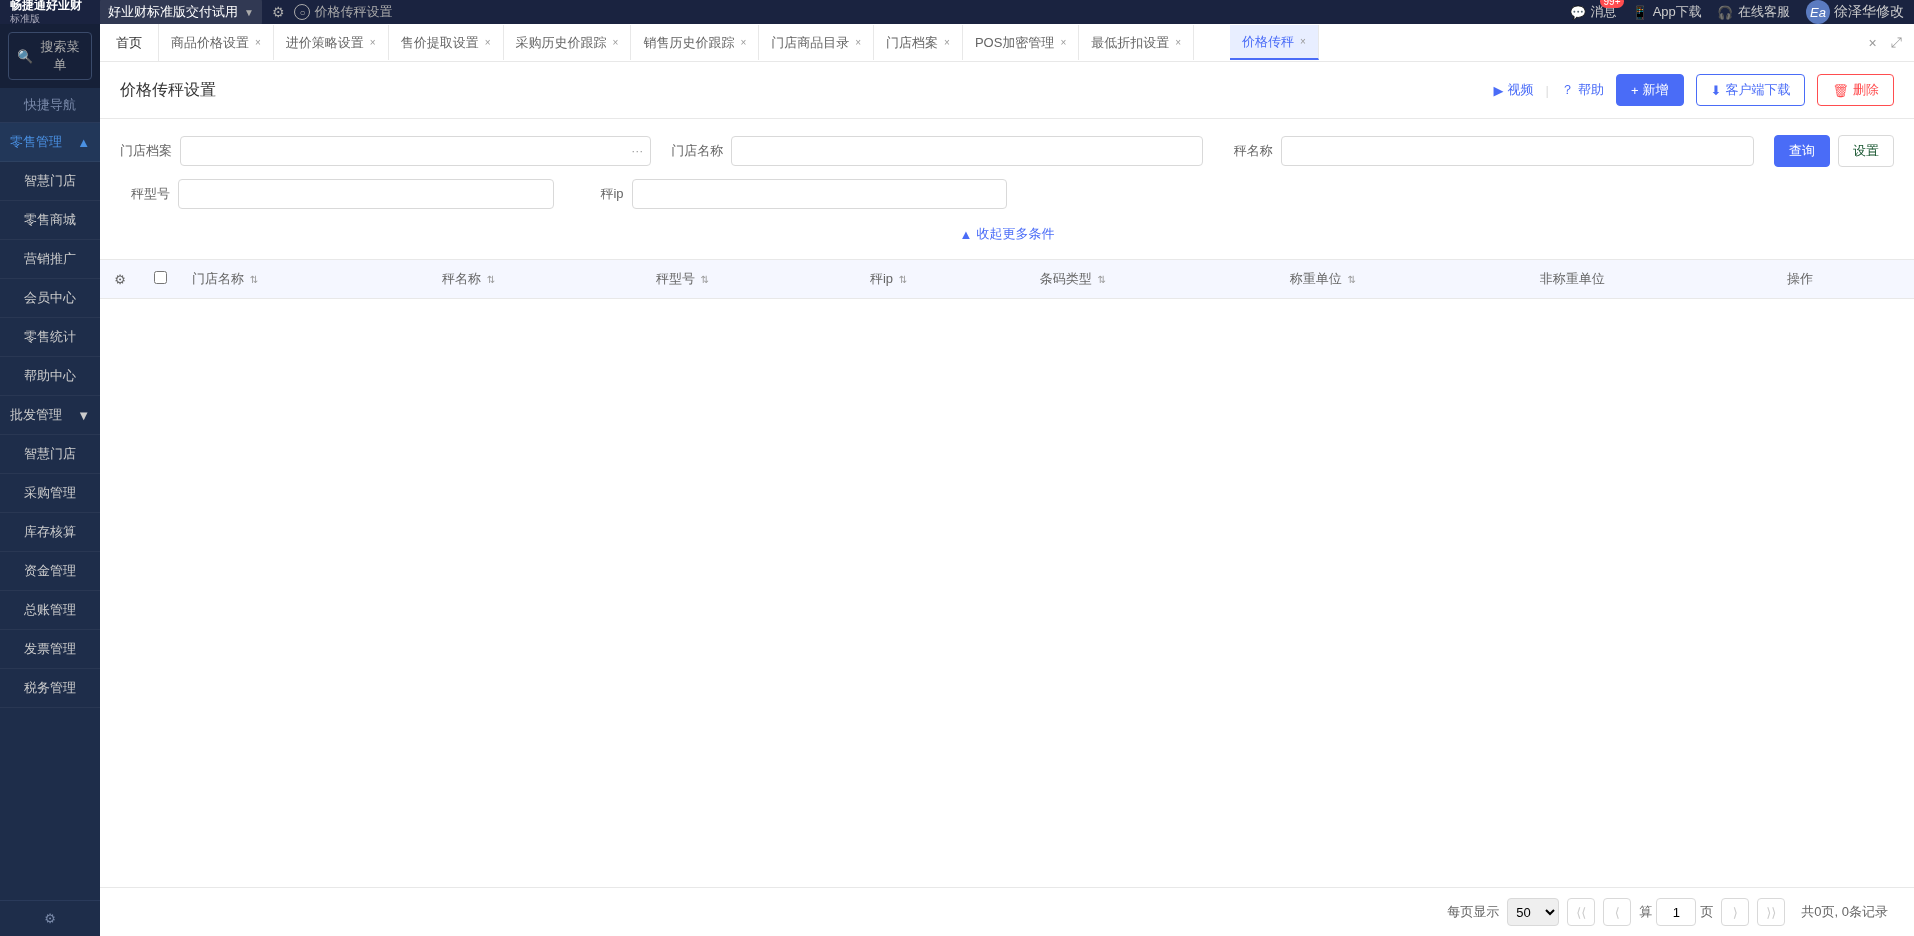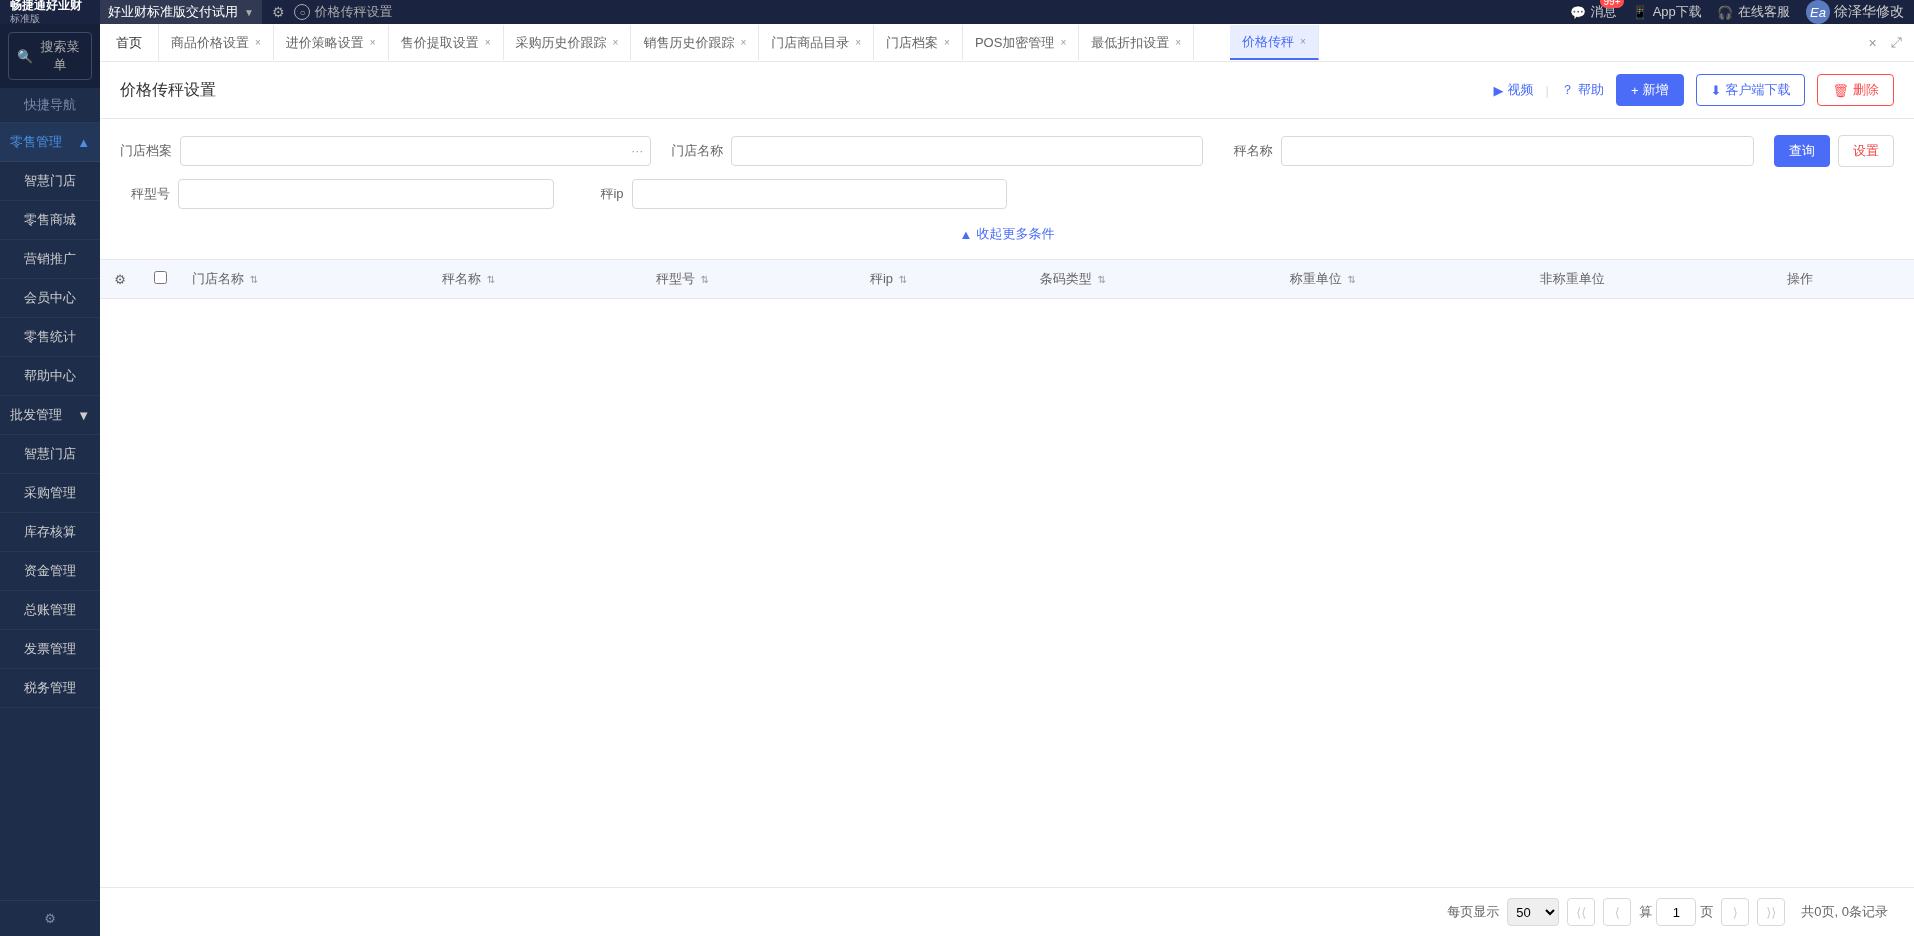--- a/index.html
+++ b/index.html
@@ -81,21 +81,21 @@
     
     .page-header {
       background: #fff; padding: 12px 20px; border-bottom: 1px solid #e8e8e8;
       display: flex; align-items: center; justify-content: space-between; flex-shrink: 0;
     }
     .page-title { font-size: 16px; font-weight: normal; color: #333; }
     .page-actions { display: flex; align-items: center; gap: 12px; }
     .page-action-link { display: flex; align-items: center; gap: 4px; color: #4a6cf7; font-size: 13px; cursor: pointer; }
     .btn { padding: 6px 14px; border-radius: 4px; cursor: pointer; font-size: 13px; border: 1px solid transparent; display: flex; align-items: center; gap: 4px; }
     .btn-primary { background: #4a6cf7; color: #fff; border-color: #4a6cf7; }
-    .btn-default { background: #fff; color: #ef4444; border-color: #d9d9d9; }
+    .btn-default { background: #fff; color: #14532d; border-color: #d9d9d9; }
     .btn-danger { background: #fff; color: #ff4d4f; border-color: #ff4d4f; }
     .btn-blue-outline { background: #fff; color: #4a6cf7; border-color: #4a6cf7; }
 
     
     .search-form {
       background: #fff; padding: 16px 20px 8px; border-bottom: 1px solid #e8e8e8; flex-shrink: 0;
     }
     .form-row { display: flex; align-items: center; gap: 20px; margin-bottom: 12px; flex-wrap: wrap; }
     .form-field { display: flex; align-items: center; gap: 8px; flex: 1; min-width: 200px; }
     .form-label { color: #666; font-size: 13px; white-space: nowrap; min-width: 50px; text-align: right; }

